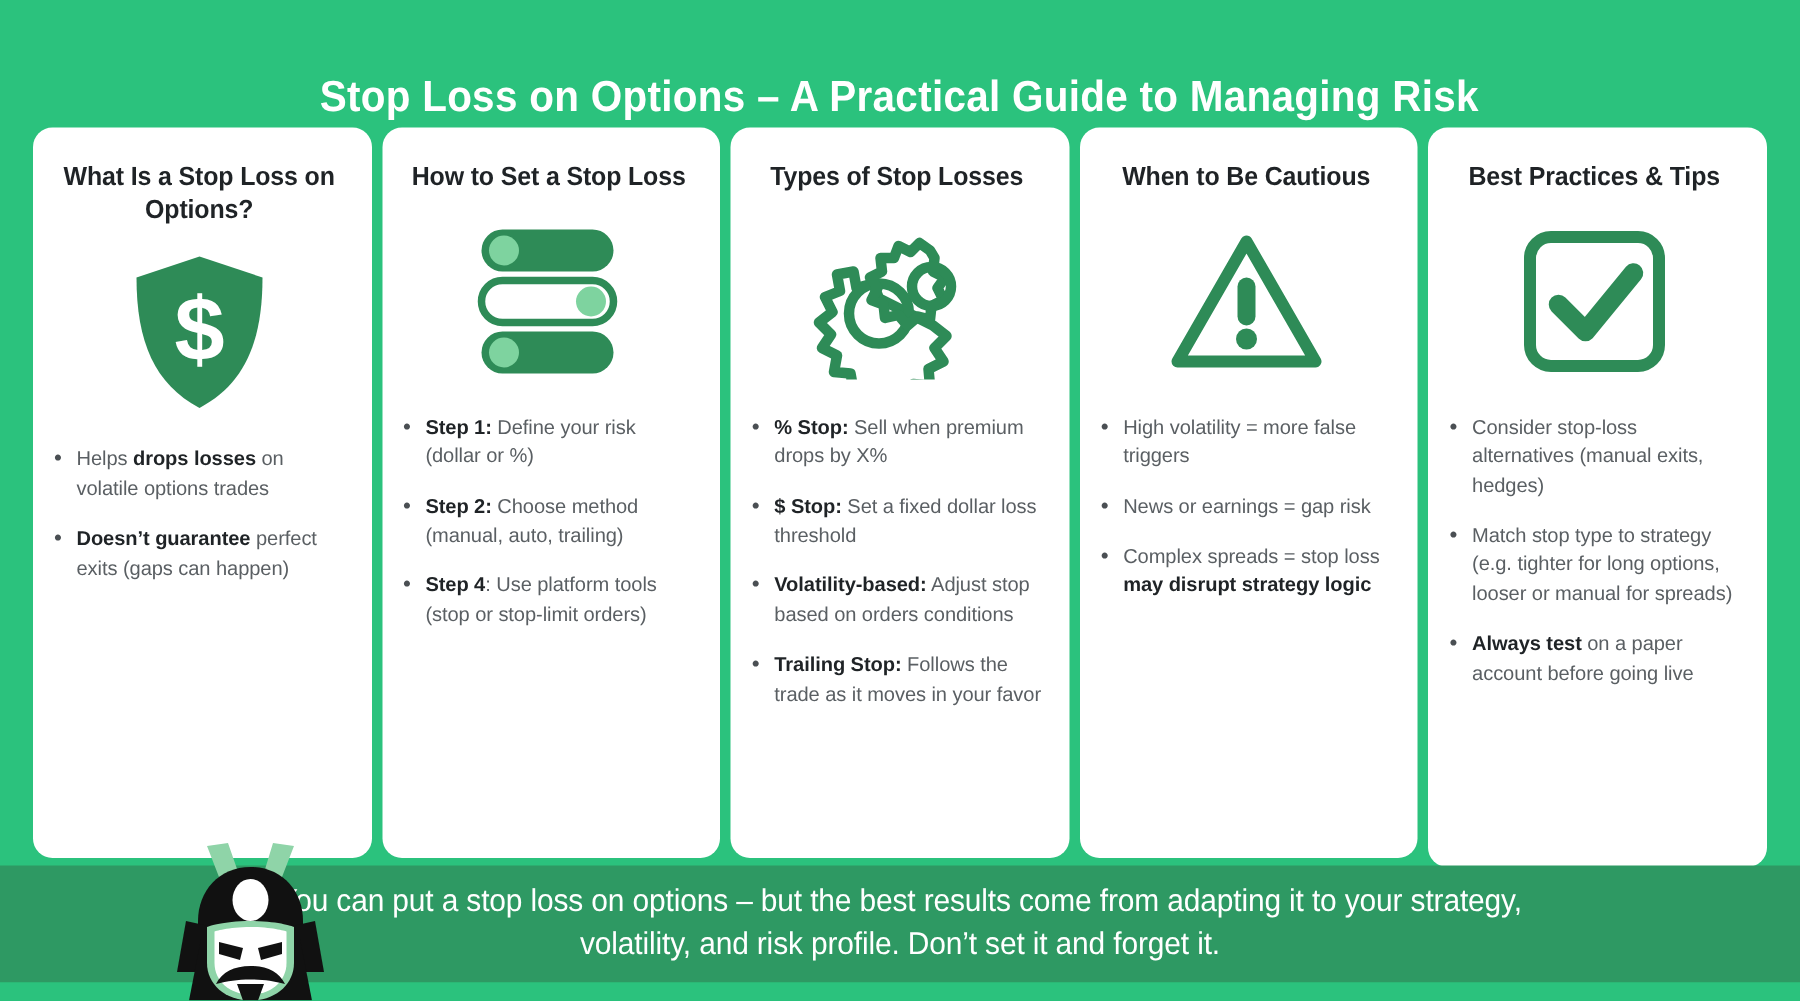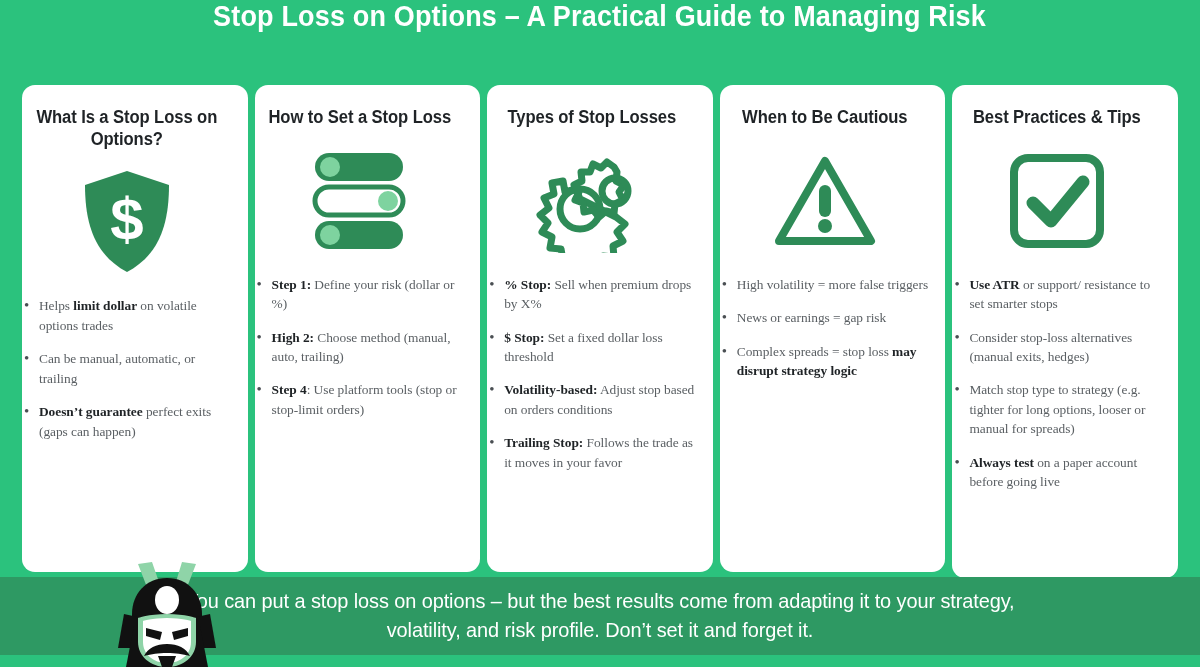--- a/index.html
+++ b/index.html
@@ -13,21 +13,21 @@
   body {
     font-family: "Liberation Sans", sans-serif;
     background: #2bc27d;
     position: relative;
   }
 
   
   .header {
     height: 82px;
     display: flex;
-    align-items: flex-start;
+    align-items: flex-end;
     justify-content: center;
   }
   .header-title {
     color: #ffffff;
     font-size: 29px;
     font-weight: bold;
     letter-spacing: 0.2px;
     text-align: center;
     white-space: nowrap;
     transform: scaleX(0.93);
@@ -42,21 +42,21 @@
     display: flex;
     gap: 7px;
     align-items: flex-start;
   }
 
   .card {
     background: #ffffff;
     border-radius: 13px;
     width: 263px;
     min-height: 487px;
-    padding: 22px 16px 18px 0;
+    padding: 22px 16px 18px 12px;
     display: flex;
     flex-direction: column;
   }
   .card.tall { min-height: 493px; }
 
   .card-title {
     color: #1f2326;
     font-size: 17.5px;
     font-weight: bold;
     text-align: center;
@@ -79,21 +79,20 @@
     margin-top: 4px;
   }
   .bullets li {
     position: relative;
     padding-left: 17px;
     margin-bottom: 14px;
     font-size: 13.4px;
     line-height: 1.45;
     color: #5a5f63;
     letter-spacing: -0.05px;
-    font-family: Liberation Serif, serif;
   }
   .bullets li:last-child { margin-bottom: 0; }
   .bullets li::before {
     content: "\2022";
     position: absolute;
     left: 2px;
     top: -1px;
     color: #4a4f53;
     font-size: 15px;
   }
@@ -151,41 +150,40 @@
 
   <div class="card">
     <div class="card-title">What Is a Stop Loss on Options?</div>
     <div class="card-icon">
       <svg width="96" height="108" viewBox="0 0 96 108">
         <path d="M48 3 L90 17 C90 60 78 88 48 104 C18 88 6 60 6 17 Z" fill="#2e8b57"></path>
         <text x="48" y="72" font-family="'Liberation Sans',sans-serif" font-size="60" font-weight="bold" fill="#ffffff" text-anchor="middle">$</text>
       </svg>
     </div>
     <ul class="bullets">
-      <li><span>Helps </span><b>limit dollar</b><span> on volatile options trades</span></li>
-      <li><span>Can be manual, automatic, or trailing</span></li>
+      <li><span>Helps </span><b>drops losses</b><span> on volatile options trades</span></li>
       <li><b>Doesn’t guarantee</b><span> perfect exits (gaps can happen)</span></li>
     </ul>
   </div>
 
   <div class="card">
     <div class="card-title">How to Set a Stop Loss</div>
     <div class="card-icon">
       <svg width="100" height="104" viewBox="0 0 100 104">
         <rect x="6" y="4" width="88" height="28" rx="14" fill="#2e8b57"></rect>
         <circle cx="21" cy="18" r="10" fill="#7ed39f"></circle>
         <rect x="6" y="38" width="88" height="28" rx="14" fill="#ffffff" stroke="#2e8b57" stroke-width="5"></rect>
         <circle cx="79" cy="52" r="10" fill="#7ed39f"></circle>
         <rect x="6" y="72" width="88" height="28" rx="14" fill="#2e8b57"></rect>
         <circle cx="21" cy="86" r="10" fill="#7ed39f"></circle>
       </svg>
     </div>
     <ul class="bullets">
       <li><b>Step 1:</b><span> Define your risk (dollar or %)</span></li>
-      <li><b>High 2:</b><span> Choose method (manual, auto, trailing)</span></li>
+      <li><b>Step 2:</b><span> Choose method (manual, auto, trailing)</span></li>
       <li><b>Step 4</b><span>: Use platform tools (stop or stop-limit orders)</span></li>
     </ul>
   </div>
 
   <div class="card">
     <div class="card-title">Types of Stop Losses</div>
     <div class="card-icon">
       <svg width="112" height="104" viewBox="0 0 112 104">
         <g fill="none" stroke="#2e8b57" stroke-width="7" stroke-linejoin="round" stroke-linecap="round">
 
@@ -227,21 +225,20 @@
 
   <div class="card tall">
     <div class="card-title">Best Practices &amp; Tips</div>
     <div class="card-icon">
       <svg width="98" height="98" viewBox="0 0 98 98">
         <rect x="6" y="6" width="86" height="86" rx="14" fill="none" stroke="#2e8b57" stroke-width="8"></rect>
         <path d="M25 51 L43 69 L75 30" fill="none" stroke="#2e8b57" stroke-width="13" stroke-linecap="round" stroke-linejoin="round"></path>
       </svg>
     </div>
     <ul class="bullets">
-      <li><b>Use ATR</b><span> or support/ resistance to set smarter stops</span></li>
       <li><span>Consider stop-loss alternatives (manual exits, hedges)</span></li>
       <li><span>Match stop type to strategy (e.g. tighter for long options, looser or manual for spreads)</span></li>
       <li><b>Always test</b><span> on a paper account before going live</span></li>
     </ul>
   </div>
 
 </div>
 
 <div class="footer">
   <div class="footer-text">You can put a stop loss on options – but the best results come from adapting it to your strategy, volatility, and risk profile. Don’t set it and forget it.</div>

